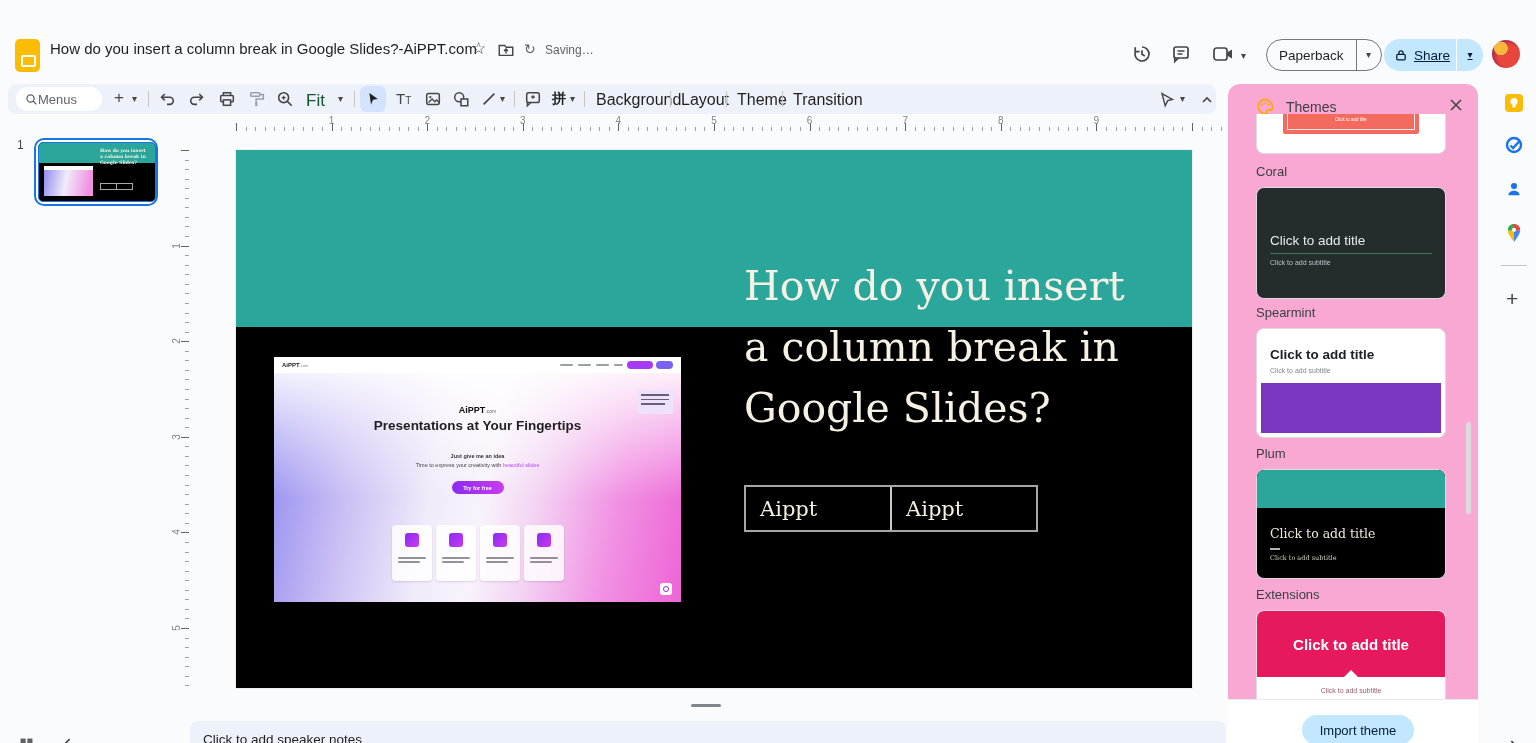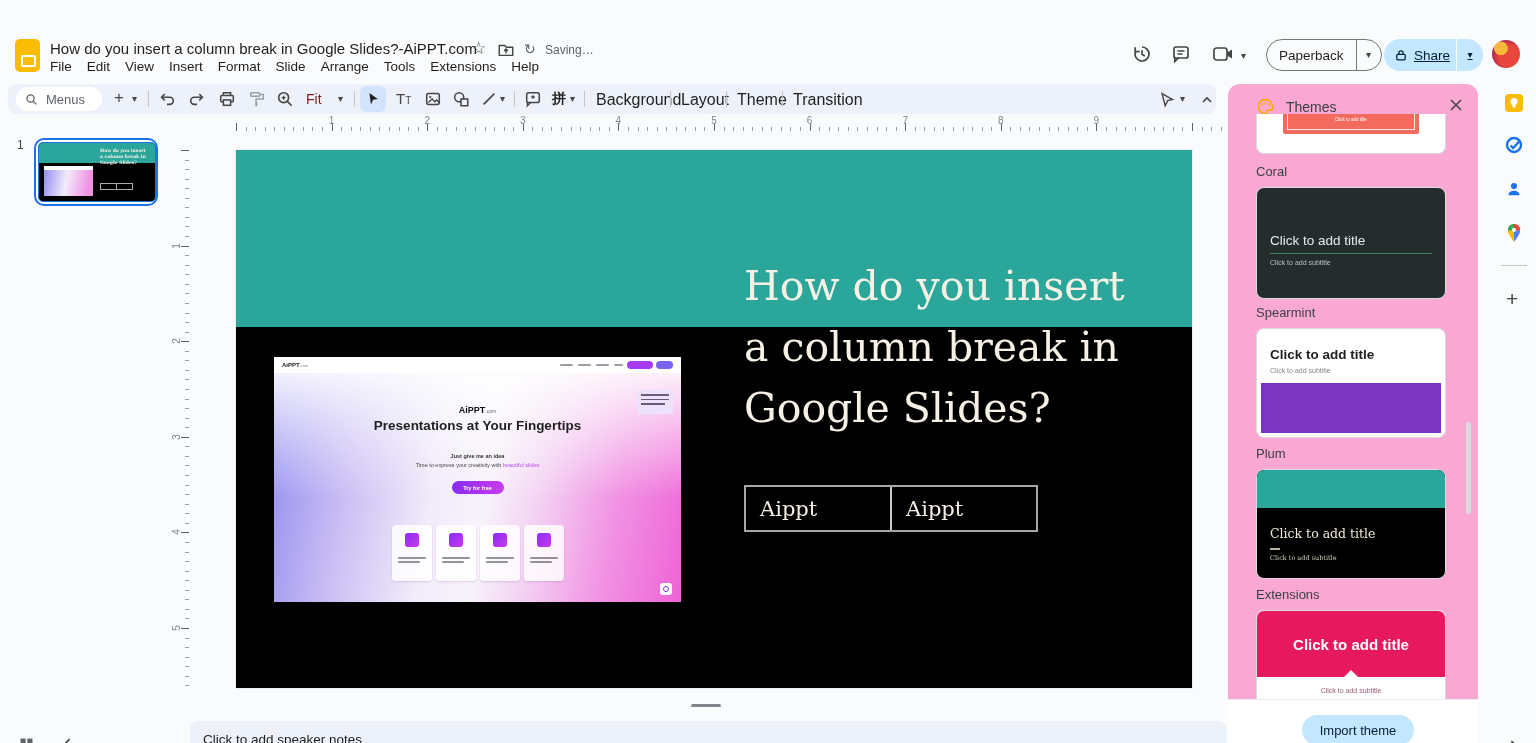--- a/index.html
+++ b/index.html
@@ -18,23 +18,23 @@
   .slideshow .lbl{padding:0 12px;font-size:13.5px;color:#1F1F1F;}
   .slideshow .caret-seg{border-left:1px solid #747775;width:24px;text-align:center;align-self:stretch;display:flex;align-items:center;justify-content:center;}
   .share{background:var(--chip);height:32px;color:var(--chip-text);text-decoration:underline;}
   .share .lbl{font-size:13.5px;font-weight:500;margin:0 6px 0 6px;}
   .share .caret-seg{border-left:1px solid rgba(255,255,255,.9);width:26px;align-self:stretch;display:flex;align-items:center;justify-content:center;}
   .avatar{width:28px;height:28px;border-radius:50%;background:radial-gradient(circle at 32% 30%,#F6B73C 0 24%,rgba(0,0,0,0) 26%),radial-gradient(circle at 62% 58%,#E8453C 0 46%,#8E1D5F 85%);}
   
   .toolbar{left:8px;top:52px;width:1208px;height:30px;background:var(--toolbar-bg);border-radius:8px;}
   .tdiv{width:1px;height:16px;background:#C4C7C5;top:7px;}
   .caret{font-size:10px;color:#444746;line-height:1;}
-  .menus-pill{left:8px;top:3px;width:86px;height:24px;background:#fff;border-radius:12px;display:flex;align-items:center;gap:8px;padding-left:9px;box-sizing:border-box;}
+  .menus-pill{left:8px;top:3px;width:86px;height:24px;background:#fff;border-radius:12px;display:flex;align-items:center;gap:0;padding-left:9px;box-sizing:border-box;}
   .menus-pill .lbl{font-size:13px;color:#5F6368;}
-  .fitlbl{font-size:14px;color:#7f1d1d;}
+  .fitlbl{font-size:17px;color:#14532d;}
   .select-chip{left:352px;top:2px;width:26px;height:26px;border-radius:6px;background:var(--select-chip);display:flex;align-items:center;justify-content:center;}
   .tb-lbl{font-size:16px;color:#1F1F1F;top:7px;}
   
   .ruler-h{left:190px;top:84px;width:1038px;height:16px;}
   .ruler-h .ticks{position:absolute;left:46px;right:6px;bottom:1px;height:8px;
     background:repeating-linear-gradient(to right,#5F6368 0 1px,rgba(0,0,0,0) 1px 95.6px) left bottom/100% 8px no-repeat,
                repeating-linear-gradient(to right,#9AA0A6 0 1px,rgba(0,0,0,0) 1px 9.56px) left bottom/100% 4px no-repeat;}
   .rnum{position:absolute;top:-1px;transform:translateX(-50%);font-size:10px;color:#80868B;}
   .ruler-v{left:176px;top:100px;width:14px;height:580px;}
   .ruler-v .ticks{position:absolute;top:18px;bottom:24px;right:1px;width:8px;
@@ -82,32 +82,20 @@
       <div class="ab" style="left:6px;top:16px;width:11px;height:8px;border:2.5px solid #fff;border-radius:2px;"></div>
     </div>
     <div class="ab doc-title" style="left:50px;top:8px;">How do you insert a column break in Google Slides?-AiPPT.com</div>
     <div class="ab glyph" style="left:471px;top:6px;font-size:17px;">☆</div>
     <svg class="ab ic" style="left:497px;top:9px;" width="18" height="18" viewBox="0 0 20 20">
         <path d="M2.5 5h6l2 2h7v9h-15z" fill="none" stroke="#444746" stroke-width="1.6"></path>
         <path d="M10 14v-4.5M7.8 11.2 10 9l2.2 2.2" fill="none" stroke="#444746" stroke-width="1.6"></path>
       </svg>
     <div class="ab" style="left:524px;top:9px;font-size:14px;color:#5F6368;">↻</div>
     <div class="ab" style="left:545px;top:11px;font-size:12px;color:#5F6368;">Saving…</div>
-    <div class="ab menubar" style="left:50px;top:27px;">
-      <span>File</span>
-      <span>Edit</span>
-      <span>View</span>
-      <span>Insert</span>
-      <span>Format</span>
-      <span>Slide</span>
-      <span>Arrange</span>
-      <span>Tools</span>
-      <span>Extensions</span>
-      <span>Help</span>
-    </div>
     <svg class="ab ic" style="left:1132px;top:12px;" width="20" height="20" viewBox="0 0 20 20">
         <path d="M10 3a7 7 0 1 1-6.6 4.7" fill="none" stroke="#444746" stroke-width="1.7"></path>
         <path d="M3.2 3.2v4.4h4.4" fill="none" stroke="#444746" stroke-width="1.7"></path>
         <path d="M10 6.2v4l2.8 1.8" fill="none" stroke="#444746" stroke-width="1.7"></path>
       </svg>
     <svg class="ab ic" style="left:1171px;top:12px;" width="20" height="20" viewBox="0 0 20 20">
         <rect x="3" y="3" width="14" height="11" rx="2" fill="none" stroke="#444746" stroke-width="1.7"></rect>
         <path d="M3.8 13.5v4l3.6-3.6" fill="none" stroke="#444746" stroke-width="1.7"></path>
         <path d="M6.5 7h7M6.5 10h5" stroke="#444746" stroke-width="1.5"></path>
       </svg>

